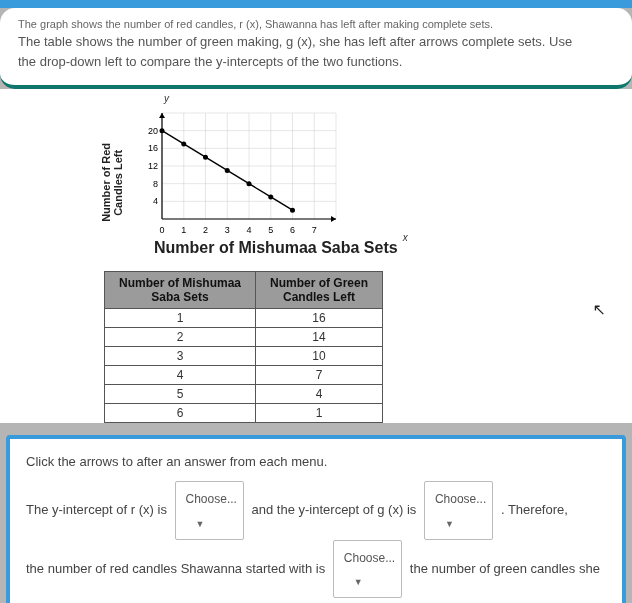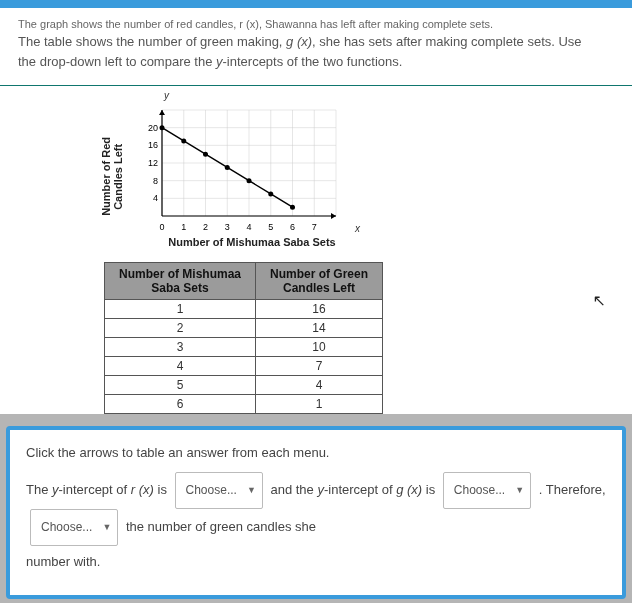--- a/index.html
+++ b/index.html
@@ -1,47 +1,47 @@
 <!DOCTYPE html>
 <html><head>
   <meta charset="utf-8">
   <style>
     * { box-sizing: border-box; margin: 0; padding: 0; }
     body { font-family: Arial, sans-serif; font-size: 13px; color: #333; background: #b5b5b5; width: 632px; }
     .top-bar { height: 8px; background: #3a9bdc; }
-    .question-area { background: #fff; padding: 10px 18px 14px; border-bottom: 1px solid #0f766e; }
+    .question-area { background: #fff; padding: 10px 18px 14px; border-bottom: 4px solid #0f766e; border-radius: 15px; }
     .truncated { color: #666; font-size: 11px; white-space: nowrap; overflow: hidden; text-overflow: clip; }
     .question-text { color: #555; font-size: 13px; line-height: 1.5; margin-top: 2px; }
-    .fn { font-style: italic; }
+    .fn { }
     .content-area { background: #fff; padding: 18px 0 0 100px; }
     .chart-wrap { display: flex; align-items: center; }
     .ylabel { writing-mode: vertical-rl; transform: rotate(180deg); font-size: 11px; font-weight: bold; color: #222; text-align: center; margin-right: 6px; }
     .chart-box { position: relative; }
     svg.plot { display: block; }
-    .xlabel { font-size: 11px; font-weight: bold; color: #222; text-align: center; margin-top: 2px; margin-left: 24px; }
+    .xlabel { font-size: 16px; font-weight: bold; color: #222; text-align: center; margin-top: 2px; margin-left: 24px; }
     .ytitle { font-size: 10px; position: absolute; top: -14px; left: 34px; font-style: italic; }
     .xtitle { font-size: 10px; position: absolute; right: -10px; bottom: 14px; font-style: italic; }
     table.data { border-collapse: collapse; margin: 14px 0 0 4px; font-size: 12px; }
     table.data th { background: #9b9b9b; color: #111; font-weight: bold; padding: 4px 14px; border: 1px solid #555; text-align: center; }
     table.data td { border: 1px solid #555; padding: 2px 14px; text-align: center; background: #fff; }
     .answer-panel { background: #fff; margin: 12px 6px 6px; border: 4px solid #3a9bdc; border-radius: 4px; padding: 14px 16px 18px; font-size: 13px; color: #444; line-height: 2.4; }
     .answer-panel .hint { margin-bottom: 10px; line-height: 1.4; }
-    .dropdown { display: inline-flex; align-items: center; background: #fff; border: 1px solid #bbb; border-radius: 2px; padding: 3px 6px 3px 10px; margin: 0 4px; font-size: 12px; color: #555; cursor: pointer; vertical-align: middle; }
+    .dropdown { display: inline-flex; align-items: flex-start; background: #fff; border: 1px solid #bbb; border-radius: 2px; padding: 3px 6px 3px 10px; margin: 0 4px; font-size: 12px; color: #555; cursor: pointer; vertical-align: middle; flex-direction: column; }
     .dropdown .arrow { margin-left: 10px; font-size: 9px; color: #666; }
     .cursor { position: absolute; right: 26px; margin-top: -190px; font-size: 16px; color: #222; pointer-events: none; }
   </style>
 </head>
 <body>
 
 <div class="top-bar"></div>
 
 <div class="question-area">
   <div class="truncated">The graph shows the number of red candles, r (x), Shawanna has left after making complete sets.</div>
   <div class="question-text">
-    <span>The table shows the number of green making, </span><span class="fn">g (x)</span><span>, she has sets after making complete sets. Use</span><br>
+    <span>The table shows the number of green making, </span><span class="fn">g (x)</span><span>, she has left after arrows complete sets. Use</span><br>
     <span>the drop-down left to compare the </span><span class="fn">y</span><span>-intercepts of the two functions.</span>
   </div>
 </div>
 
 <div class="content-area">
   <div class="chart-wrap">
     <div class="ylabel"><span>Number of Red<br>Candles Left</span></div>
     <div class="chart-box">
       <div class="ytitle">y</div>
       <div class="xtitle">x</div>
@@ -124,34 +124,35 @@
         </tr>
         <tr>
           <td>6</td>
           <td>1</td>
         </tr>
       </tbody>
   </table>
 </div>
 
 <div class="answer-panel">
-  <div class="hint">Click the arrows to table an answer from each menu.</div>
+  <div class="hint">Click the arrows to after an answer from each menu.</div>
   <span class="cursor">↖</span>
   <div>
     <span>The </span><span class="fn">y</span><span>-intercept of </span><span class="fn">r (x)</span><span> is</span>
     <span class="dropdown">
         <span>Choose...</span>
         <span class="arrow">▼</span>
       </span>
     <span>and the </span><span class="fn">y</span><span>-intercept of </span><span class="fn">g (x)</span><span> is</span>
     <span class="dropdown">
         <span>Choose...</span>
         <span class="arrow">▼</span>
       </span>
     <span>. Therefore,</span><br>
+    <span>the number of red candles Shawanna started with is</span>
     <span class="dropdown">
         <span>Choose...</span>
         <span class="arrow">▼</span>
       </span>
     <span>the number of green candles she</span><br>
     <span>number with.</span>
   </div>
 </div>
 
 </body></html>

